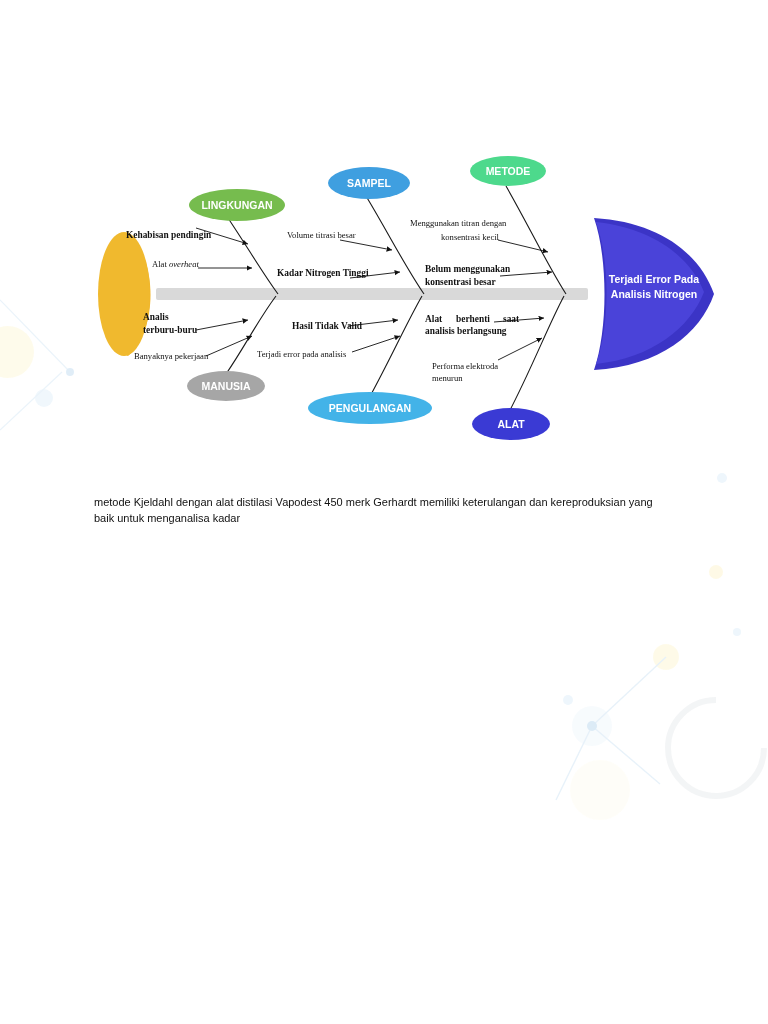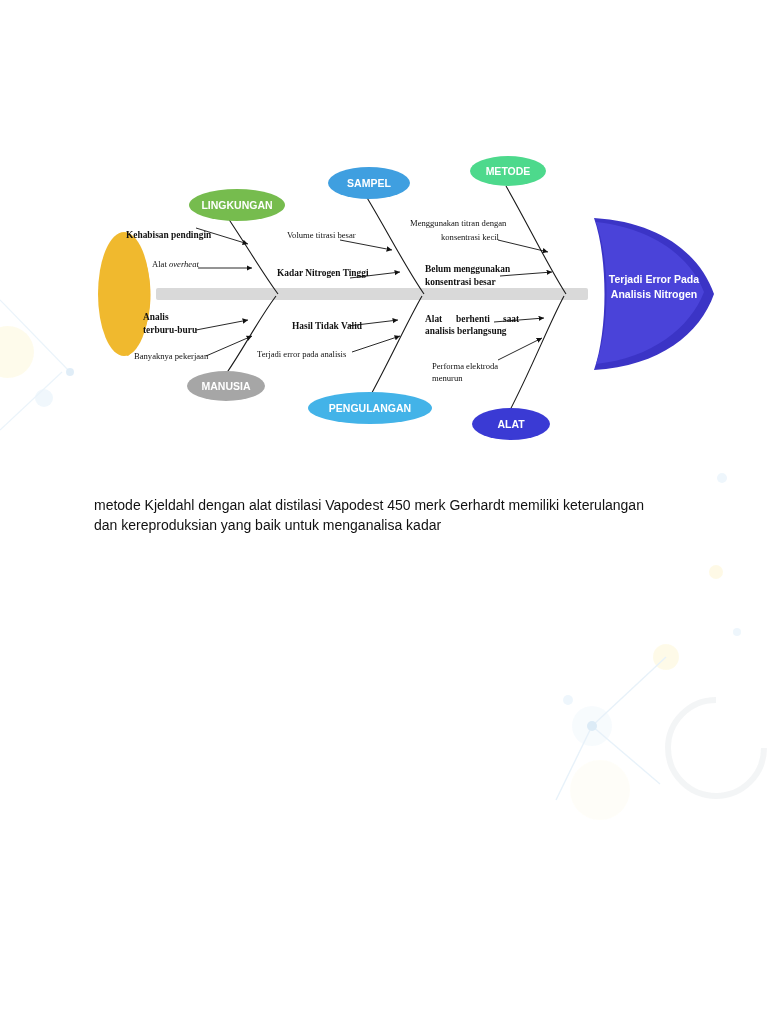--- a/index.html
+++ b/index.html
@@ -34,21 +34,21 @@
     top: 0;
     width: 768px;
     height: 470px;
   }
   .caption {
     position: absolute;
     left: 94px;
     top: 495px;
     width: 560px;
     font-family: "Liberation Sans", sans-serif;
-    font-size: 14px;
+    font-size: 11px;
     line-height: 1.45;
     color: #111111;
   }
   svg { display: block; }
   text { font-family: "Liberation Serif", serif; }
   .lbl-bold {
     font-family: "Liberation Serif", serif;
     font-weight: bold;
     font-size: 9.4px;
     fill: #111111;

